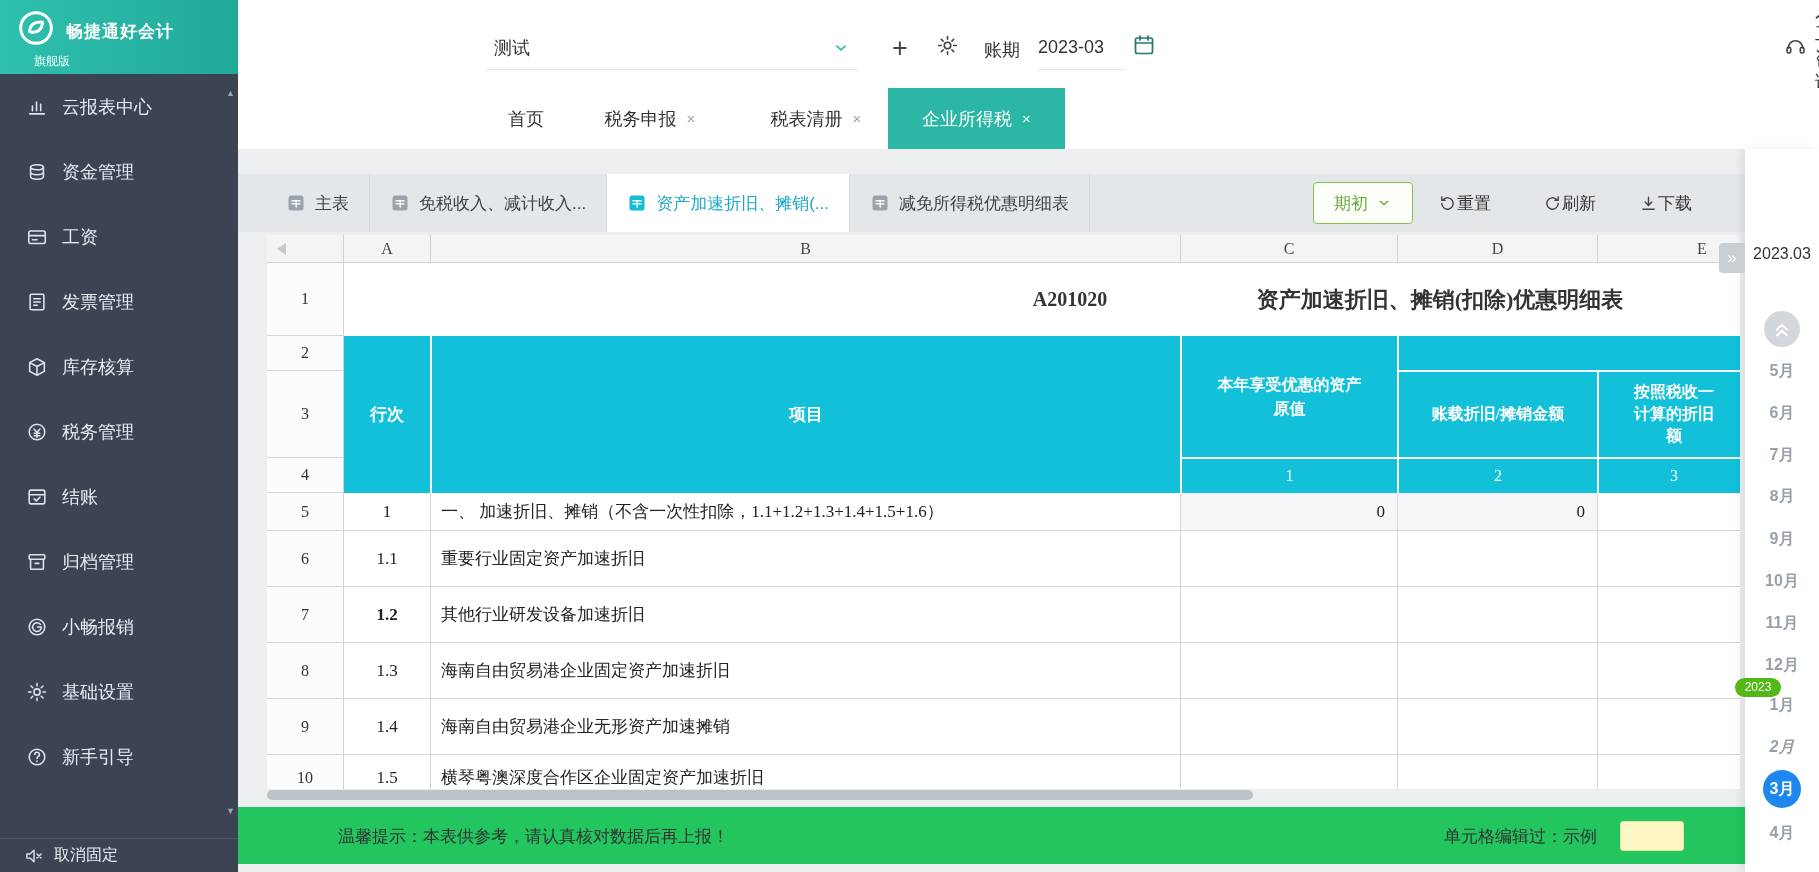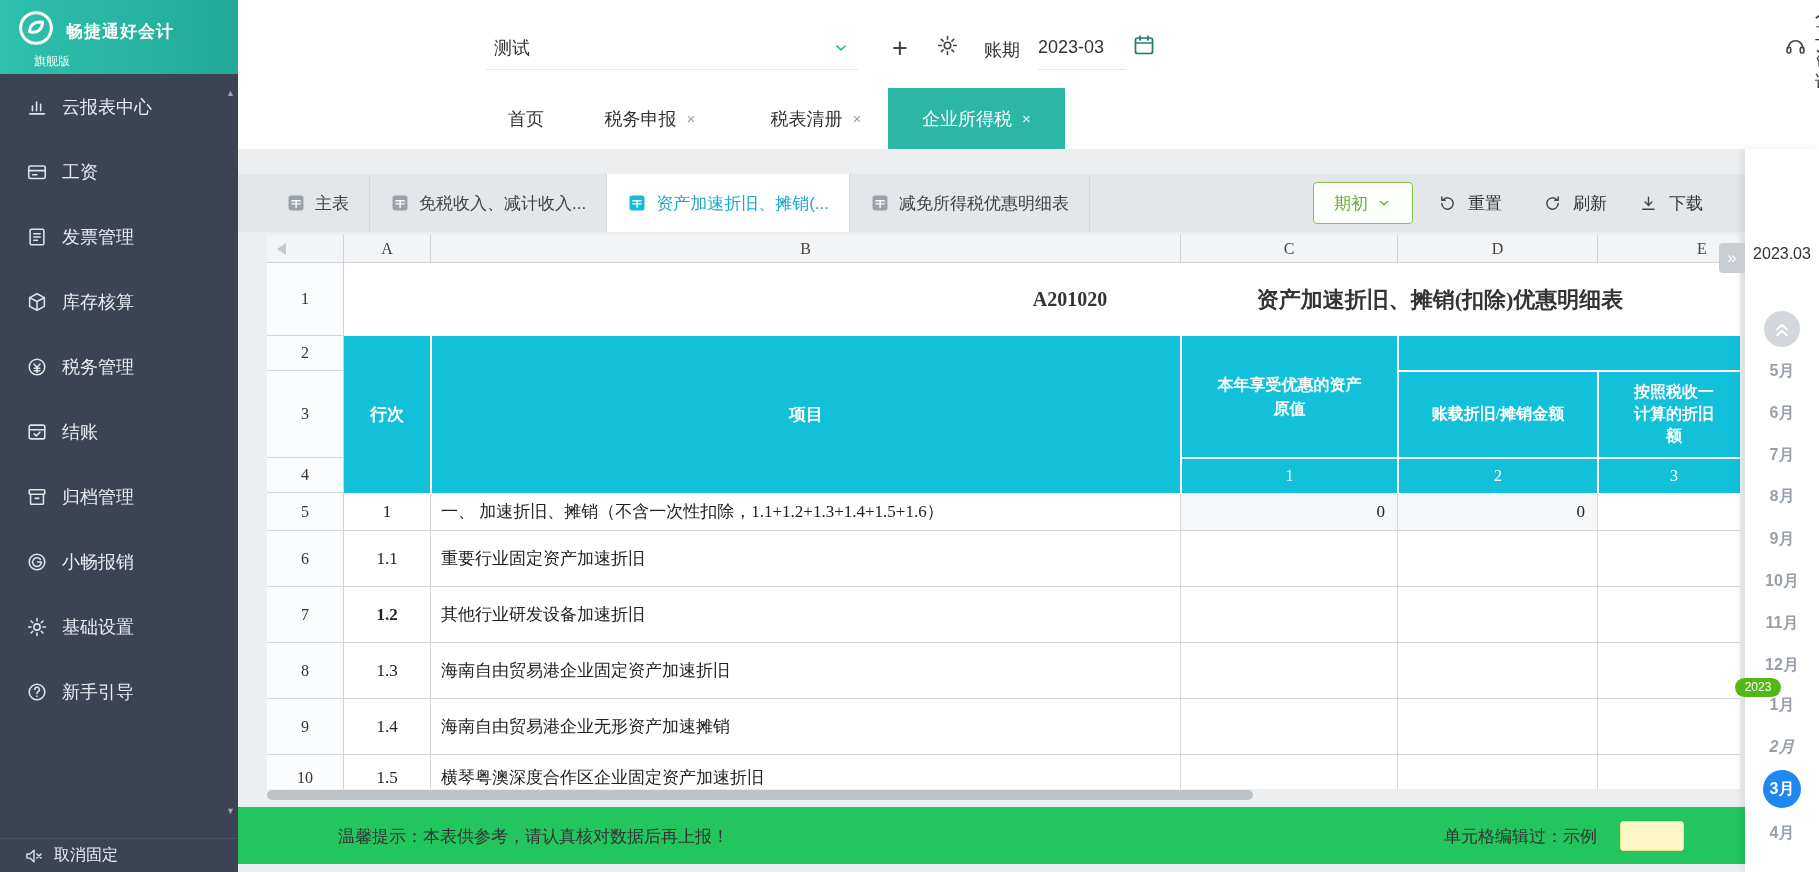--- a/index.html
+++ b/index.html
@@ -48,21 +48,21 @@
 
 
 #subtabbar{position:absolute;left:238px;top:174px;width:1507px;height:58px;background:#e4e7ea}
 #subtabs{position:absolute;left:28px;top:0;height:58px;display:flex}
 .subtab{display:flex;align-items:center;gap:9px;padding:0 20px;font-size:17px;color:#3c4248;border-right:1px solid #d6d9dc;cursor:pointer}
 .subtab .sic{width:20px;height:20px;color:#9aa2ab}
 .subtab.active{background:#fff;color:#1ba8c9}
 .subtab.active .sic{color:#14bcd6}
 #btn-period{position:absolute;left:1313px;top:182px;width:100px;height:42px;border:1px solid #85c24a;border-radius:4px;color:#67a93a;font-size:17px;display:flex;align-items:center;justify-content:center;gap:8px;background:#fdfffb;cursor:pointer}
 #btn-period .chev{width:16px;height:16px}
-.toolbtn{position:absolute;top:191px;height:24px;display:flex;align-items:center;gap:11px;font-size:17px;color:#333;cursor:pointer}
+.toolbtn{position:absolute;top:191px;height:24px;display:flex;align-items:center;gap:0;font-size:17px;color:#333;cursor:pointer}
 .toolbtn .sic{width:19px;height:19px;color:#444}
 #btn-reset{left:1438px}#btn-refresh{left:1543px}#btn-download{left:1639px}
 
 
 #sheet{position:absolute;left:267px;top:235px;width:1473px;height:554px;background:#fff;overflow:hidden}
 .ch{position:absolute;top:0;height:28px;background:#f2f4f6;border-right:1px solid #cfd3d7;border-bottom:1px solid #cfd3d7;display:flex;align-items:center;justify-content:center;font-size:16px;color:#444;font-family:"Liberation Serif","DejaVu Serif",serif}
 .corner-tri{position:absolute;left:10px;width:0;height:0;border-top:6px solid transparent;border-bottom:6px solid transparent;border-right:9px solid #c3c9cf}
 .rh{position:absolute;left:0;width:77px;background:#fbfcfd;border-right:1px solid #cfd3d7;border-bottom:1px solid #d5d8db;display:flex;align-items:center;justify-content:center;font-size:16px;color:#333;font-family:"Liberation Serif","DejaVu Serif",serif;cursor:pointer}
 #r1{position:absolute;left:77px;top:28px;width:1430px;height:73px;background:#fff}
 #sheet-code{position:absolute;left:576px;top:0;width:300px;height:73px;display:flex;align-items:center;justify-content:center;font-weight:bold;font-size:20px}
@@ -127,20 +127,29 @@
         <span class="sic">
           <svg viewBox="0 0 24 24" fill="none" stroke="currentColor" stroke-width="1.7" stroke-linecap="round" stroke-linejoin="round">
             <path d="M4 19.5h16M7 16v-5M11.5 16V6.5M16 16v-7"></path>
           </svg>
         </span>
         <span>云报表中心</span>
       </div>
       <div class="mitem">
         <span class="sic">
           <svg viewBox="0 0 24 24" fill="none" stroke="currentColor" stroke-width="1.7" stroke-linecap="round" stroke-linejoin="round">
+            <ellipse cx="12" cy="6.8" rx="7" ry="2.8"></ellipse>
+            <path d="M5 6.8V17c0 1.6 3.1 2.9 7 2.9s7-1.3 7-2.9V6.8M5 12c0 1.6 3.1 2.9 7 2.9s7-1.3 7-2.9"></path>
+          </svg>
+        </span>
+        <span>资金管理</span>
+      </div>
+      <div class="mitem">
+        <span class="sic">
+          <svg viewBox="0 0 24 24" fill="none" stroke="currentColor" stroke-width="1.7" stroke-linecap="round" stroke-linejoin="round">
             <rect x="3" y="5.5" width="18" height="13.5" rx="2"></rect>
             <path d="M3 10.5h18M7 15h5"></path>
           </svg>
         </span>
         <span>工资</span>
       </div>
       <div class="mitem">
         <span class="sic">
           <svg viewBox="0 0 24 24" fill="none" stroke="currentColor" stroke-width="1.7" stroke-linecap="round" stroke-linejoin="round">
             <rect x="4.5" y="3.5" width="15" height="17" rx="1.5"></rect>

